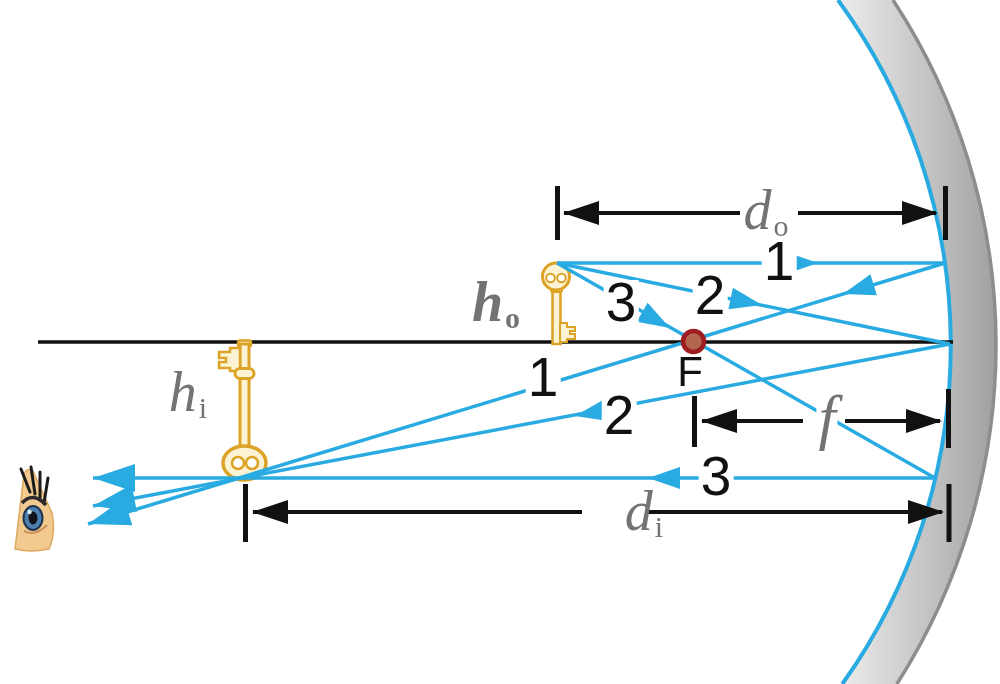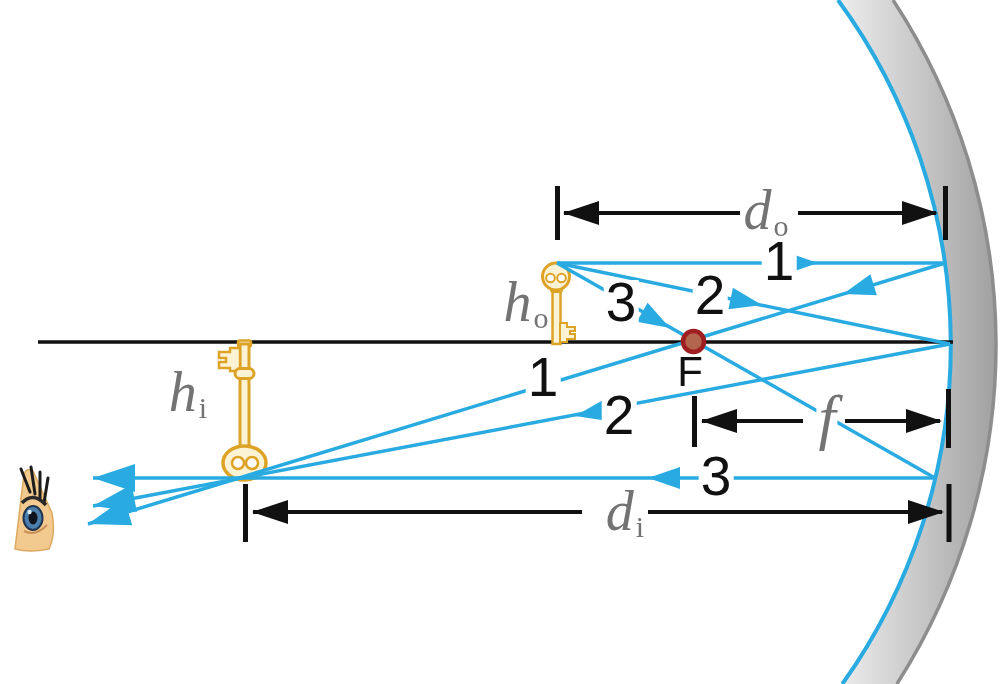--- a/index.html
+++ b/index.html
@@ -121,23 +121,23 @@
     <line class="ink" x1="648" y1="512" x2="942" y2="512" stroke-width="4"></line>
     <polygon class="inkhead" points="0,0 -36,-12 -36,12" transform="translate(252,512) rotate(180)"></polygon>
     <polygon class="inkhead" points="0,0 -36,-12 -36,12" transform="translate(944,512)"></polygon>
   </g>
 
   <circle cx="693.5" cy="341.5" r="10.5" fill="var(--focal-dot-fill)" stroke="var(--focal-dot-ring)" stroke-width="4.5"></circle>
 </svg>
 
 <span class="lbl" style="left:766px;top:211px;"><span>d</span><span class="sub">o</span></span>
 
-<span class="lbl" style="left:625px;top:512px;"><span>d</span><span class="sub">i</span></span>
+<span class="lbl" style="left:644px;top:512px;"><span>d</span><span class="sub">i</span></span>
 
-<span class="lbl" style="left:526px;top:303px;"><span>h</span><span class="sub">o</span></span>
+<span class="lbl" style="left:496px;top:303px;font-weight:bold;"><span>h</span><span class="sub">o</span></span>
 
 <span class="lbl" style="left:188px;top:393px;"><span>h</span><span class="sub">i</span></span>
 
 <span class="lbl flabel" style="left:827px;top:417px;"><span>f</span></span>
 
 <span class="cap" style="left:690px;top:372px;">F</span>
 
 <span class="num" style="left:779px;top:261px;">1</span>
 <span class="num" style="left:710px;top:295px;">2</span>
 <span class="num" style="left:621px;top:302px;">3</span>

